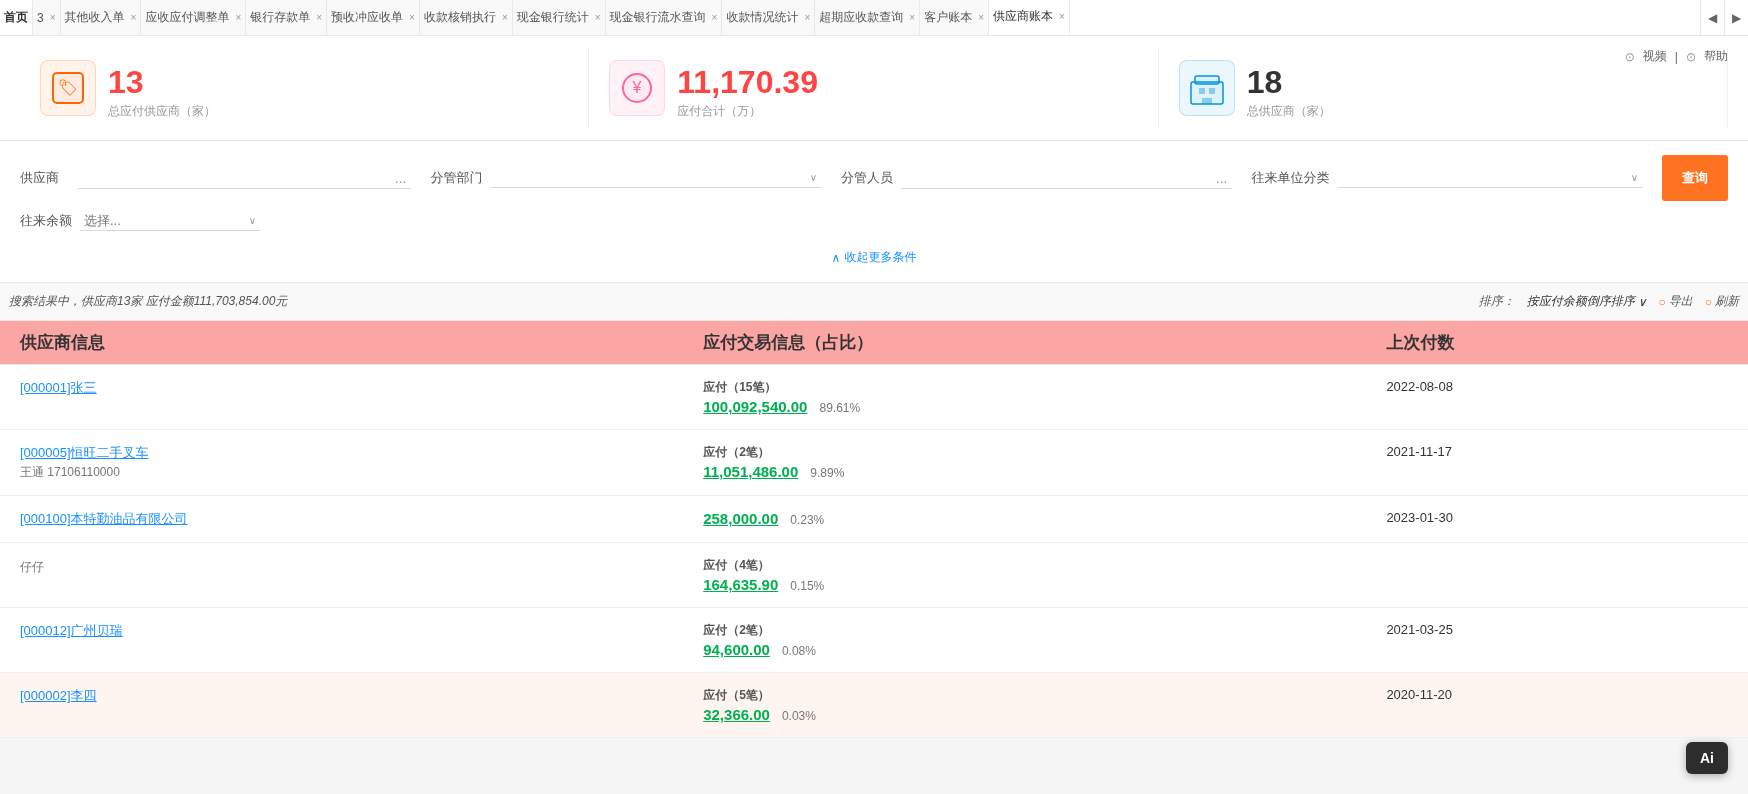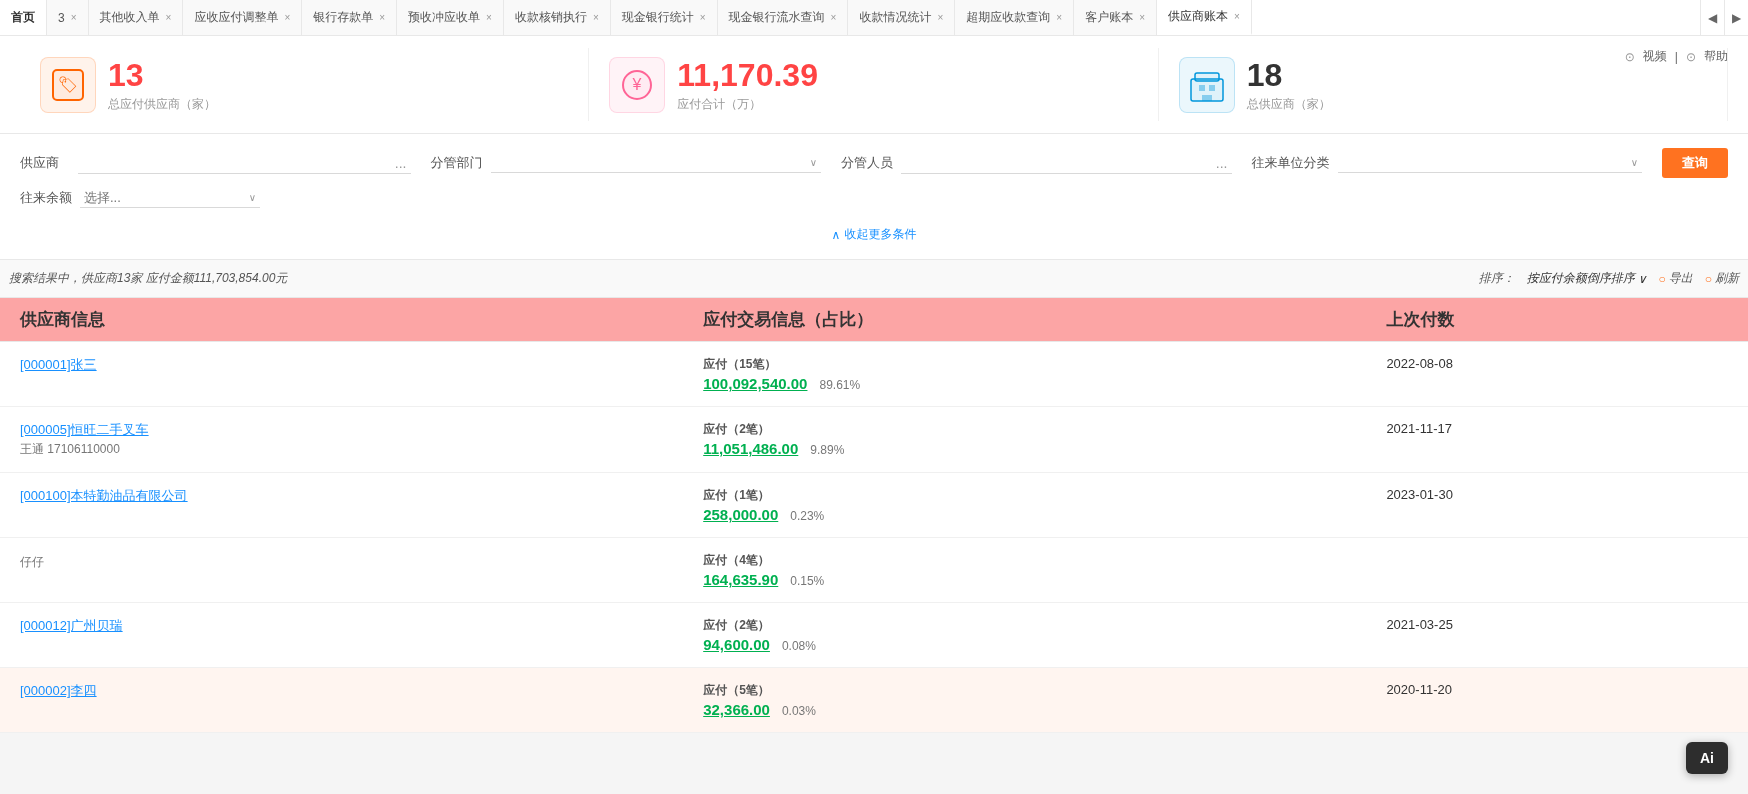--- a/index.html
+++ b/index.html
@@ -10,21 +10,21 @@
       display: flex;
       align-items: center;
       background: #fff;
       border-bottom: 1px solid #e8e8e8;
       height: 36px;
       overflow: hidden;
     }
     .nav-tab {
       display: flex;
       align-items: center;
-      padding: 0 11px;
+      padding: 0 4px;
       height: 100%;
       font-size: 12px;
       color: #555;
       border-right: 1px solid #e8e8e8;
       white-space: nowrap;
       cursor: pointer;
       background: #f9f9f9;
     }
     .nav-tab.active { background: #fff; color: #333; border-bottom: 2px solid #fff; }
     .nav-tab .close-btn { margin-left: 6px; color: #999; font-size: 10px; cursor: pointer; }
@@ -56,21 +56,21 @@
       border-radius: 8px;
       display: flex;
       align-items: center;
       justify-content: center;
       font-size: 28px;
       flex-shrink: 0;
     }
     .stat-icon.orange { background: rgba(255,100,0,0.08); color: #ff6400; border: 1px solid rgba(255,100,0,0.2); }
     .stat-icon.pink { background: rgba(255,100,150,0.08); color: #ff6496; border: 1px solid rgba(255,100,150,0.2); }
     .stat-icon.blue { background: rgba(0,150,220,0.08); color: #0096dc; border: 1px solid rgba(0,150,220,0.2); }
-    .stat-content { display: flex; flex-direction: column; }
+    .stat-content { display: flex; flex-direction: column; margin-top: 7px; }
     .stat-number { font-size: 32px; font-weight: bold; color: #ff4444; line-height: 1.2; }
     .stat-label { font-size: 12px; color: #999; margin-top: 2px; }
     .top-right-links {
       position: absolute;
       right: 20px;
       top: 12px;
       font-size: 12px;
       color: #666;
       display: flex;
       gap: 8px;
@@ -103,21 +103,21 @@
       color: #555;
       white-space: nowrap;
       min-width: 50px;
     }
     .dots-icon { color: #999; font-size: 14px; cursor: pointer; }
     .dropdown-icon { color: #999; font-size: 10px; }
     .search-btn {
       background: #ff7220;
       color: #fff;
       border: none;
-      padding: 6px 20px;
+      padding: 14px 20px;
       border-radius: 3px;
       cursor: pointer;
       font-size: 13px;
       font-weight: bold;
     }
     .collapse-btn {
       display: flex;
       align-items: center;
       justify-content: center;
       gap: 4px;
@@ -455,21 +455,20 @@
     </div>
   </div>
 
   <div class="table-row">
     <div>
       <div>
         <span class="supplier-name">[000100]本特勤油品有限公司</span>
       </div>
     </div>
     <div>
-      <div class="payable-count">应付（1笔）</div>
       <div class="payable-row">
         <span class="payable-amount">258,000.00</span>
         <span class="payable-ratio">0.23%</span>
       </div>
     </div>
     <div>
       <span class="last-payment">2023-01-30</span>
     </div>
   </div>
 

